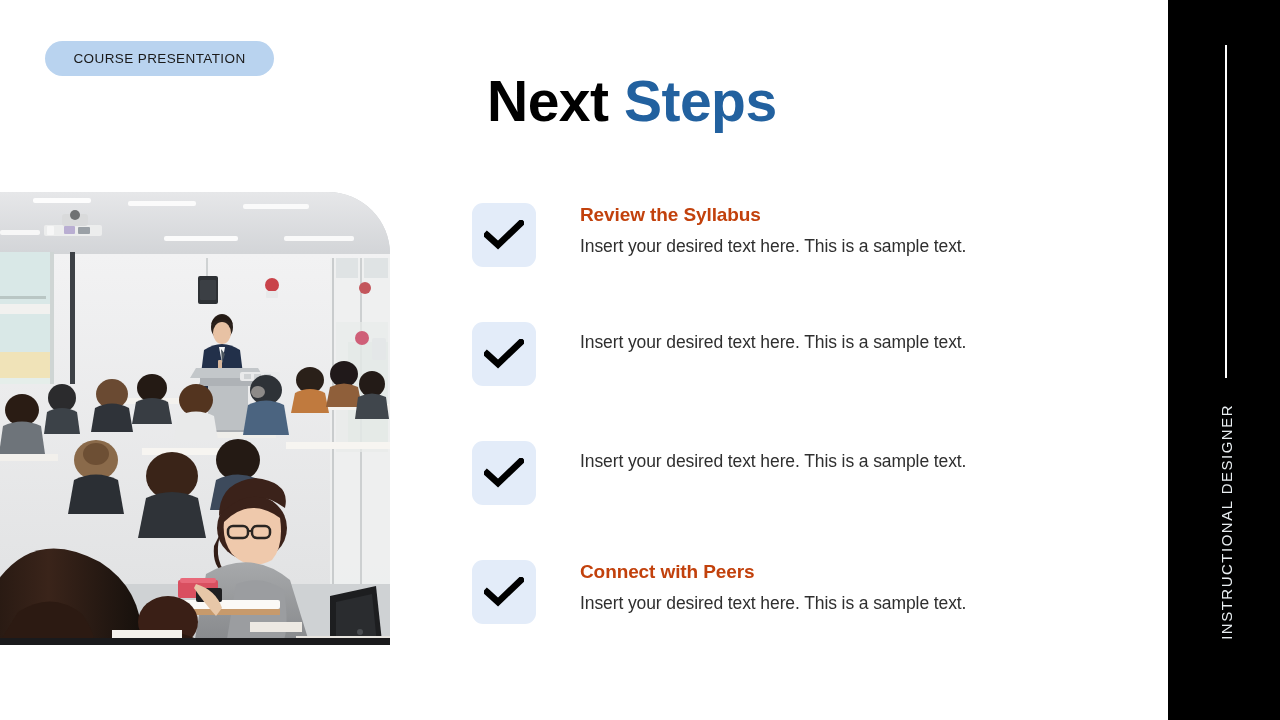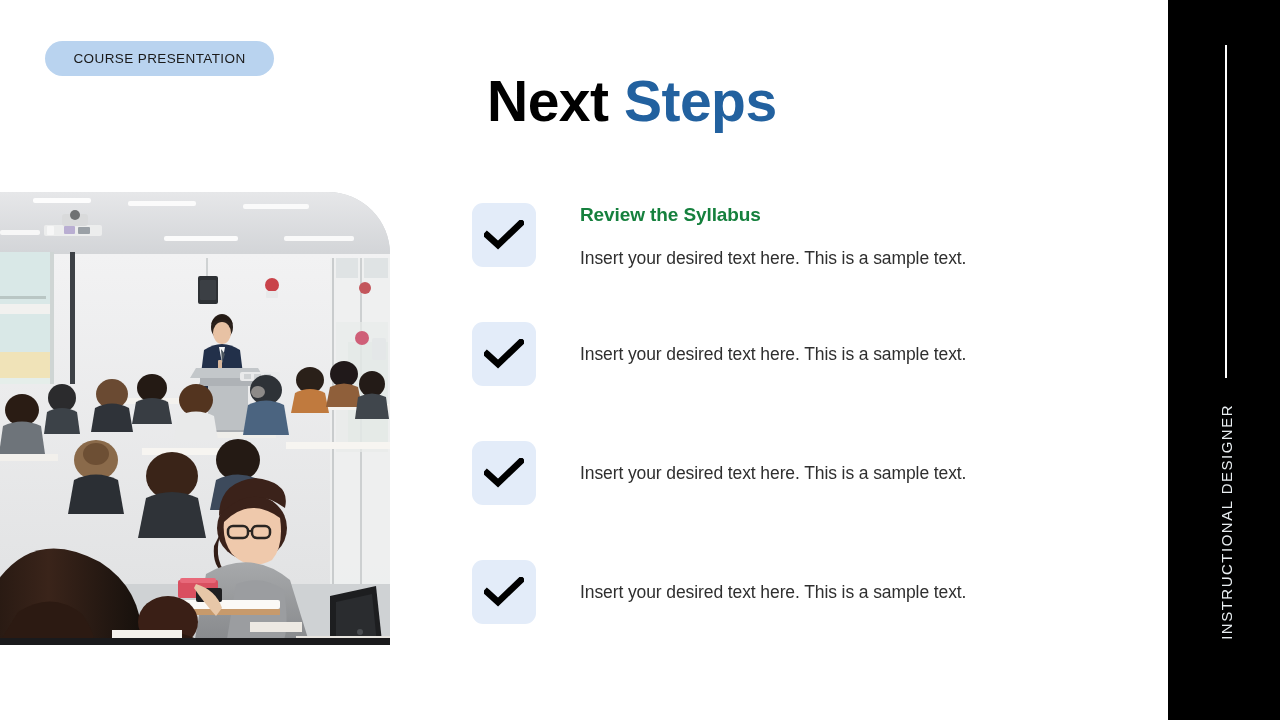--- a/index.html
+++ b/index.html
@@ -91,27 +91,27 @@
     margin-top: 0px;
   }
   .check-box svg { display: block; }
   .item-text {
     margin-left: 44px;
     padding-top: 1px;
   }
   .item-title {
     font-size: 19px;
     font-weight: bold;
-    color: #15803d;
+    color: #c2410c;
     letter-spacing: -0.1px;
     line-height: 1.2;
     white-space: nowrap;
   }
   .item-desc {
-    margin-top: 21px;
+    margin-top: 9px;
     font-size: 17.5px;
     color: #2f2f2f;
     font-weight: 400;
     letter-spacing: -0.1px;
     line-height: 1.2;
     white-space: nowrap;
   }
 
   
   #side-panel {
@@ -366,20 +366,21 @@
       </div>
     </div>
 
     <div class="item">
       <div class="check-box">
         <svg width="40" height="30" viewBox="0 0 40 30" xmlns="http://www.w3.org/2000/svg">
           <polyline points="3,15 14,25 37,3" fill="none" stroke="#000000" stroke-width="6.5" stroke-linecap="square" stroke-linejoin="miter"></polyline>
         </svg>
       </div>
       <div class="item-text">
+        <div class="item-title">Connect with Peers</div>
         <div class="item-desc">Insert your desired text here. This is a sample text.</div>
       </div>
     </div>
 
   </div>
 
   <div id="side-panel">
     <div id="side-rule"></div>
     <div id="side-label">INSTRUCTIONAL DESIGNER</div>
   </div>

